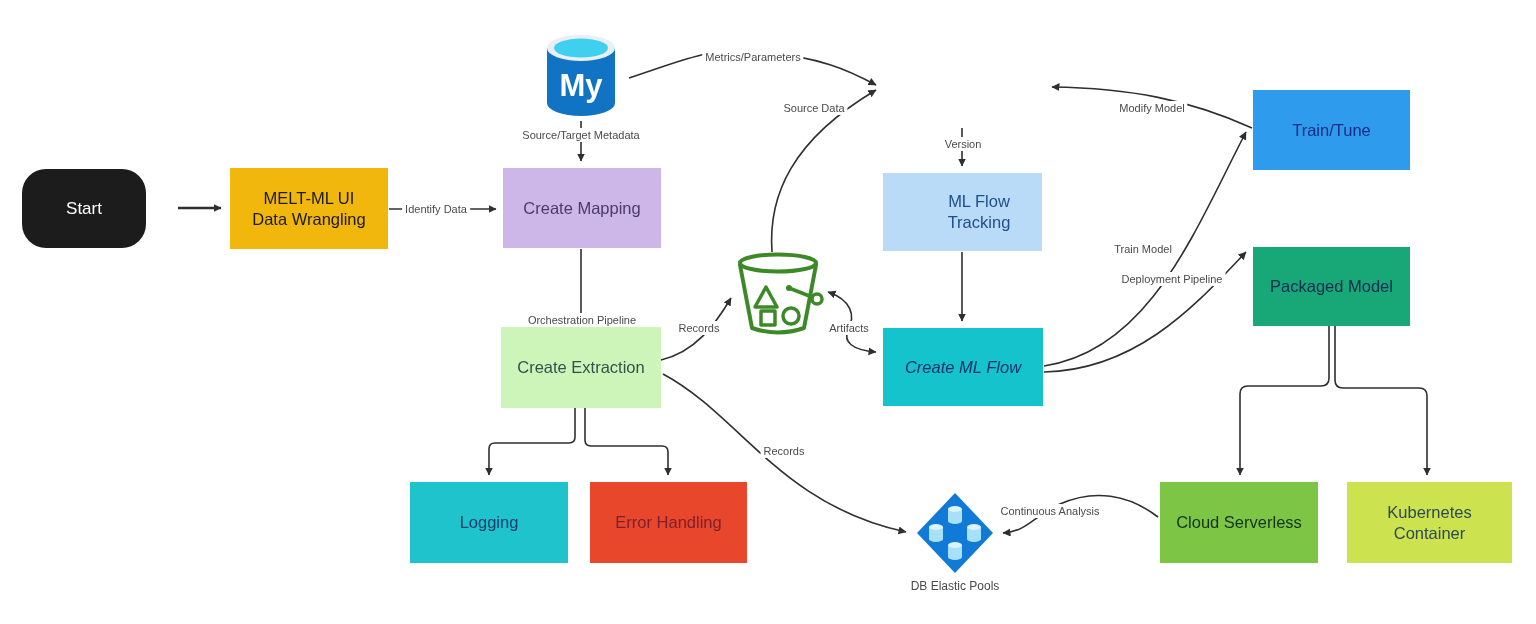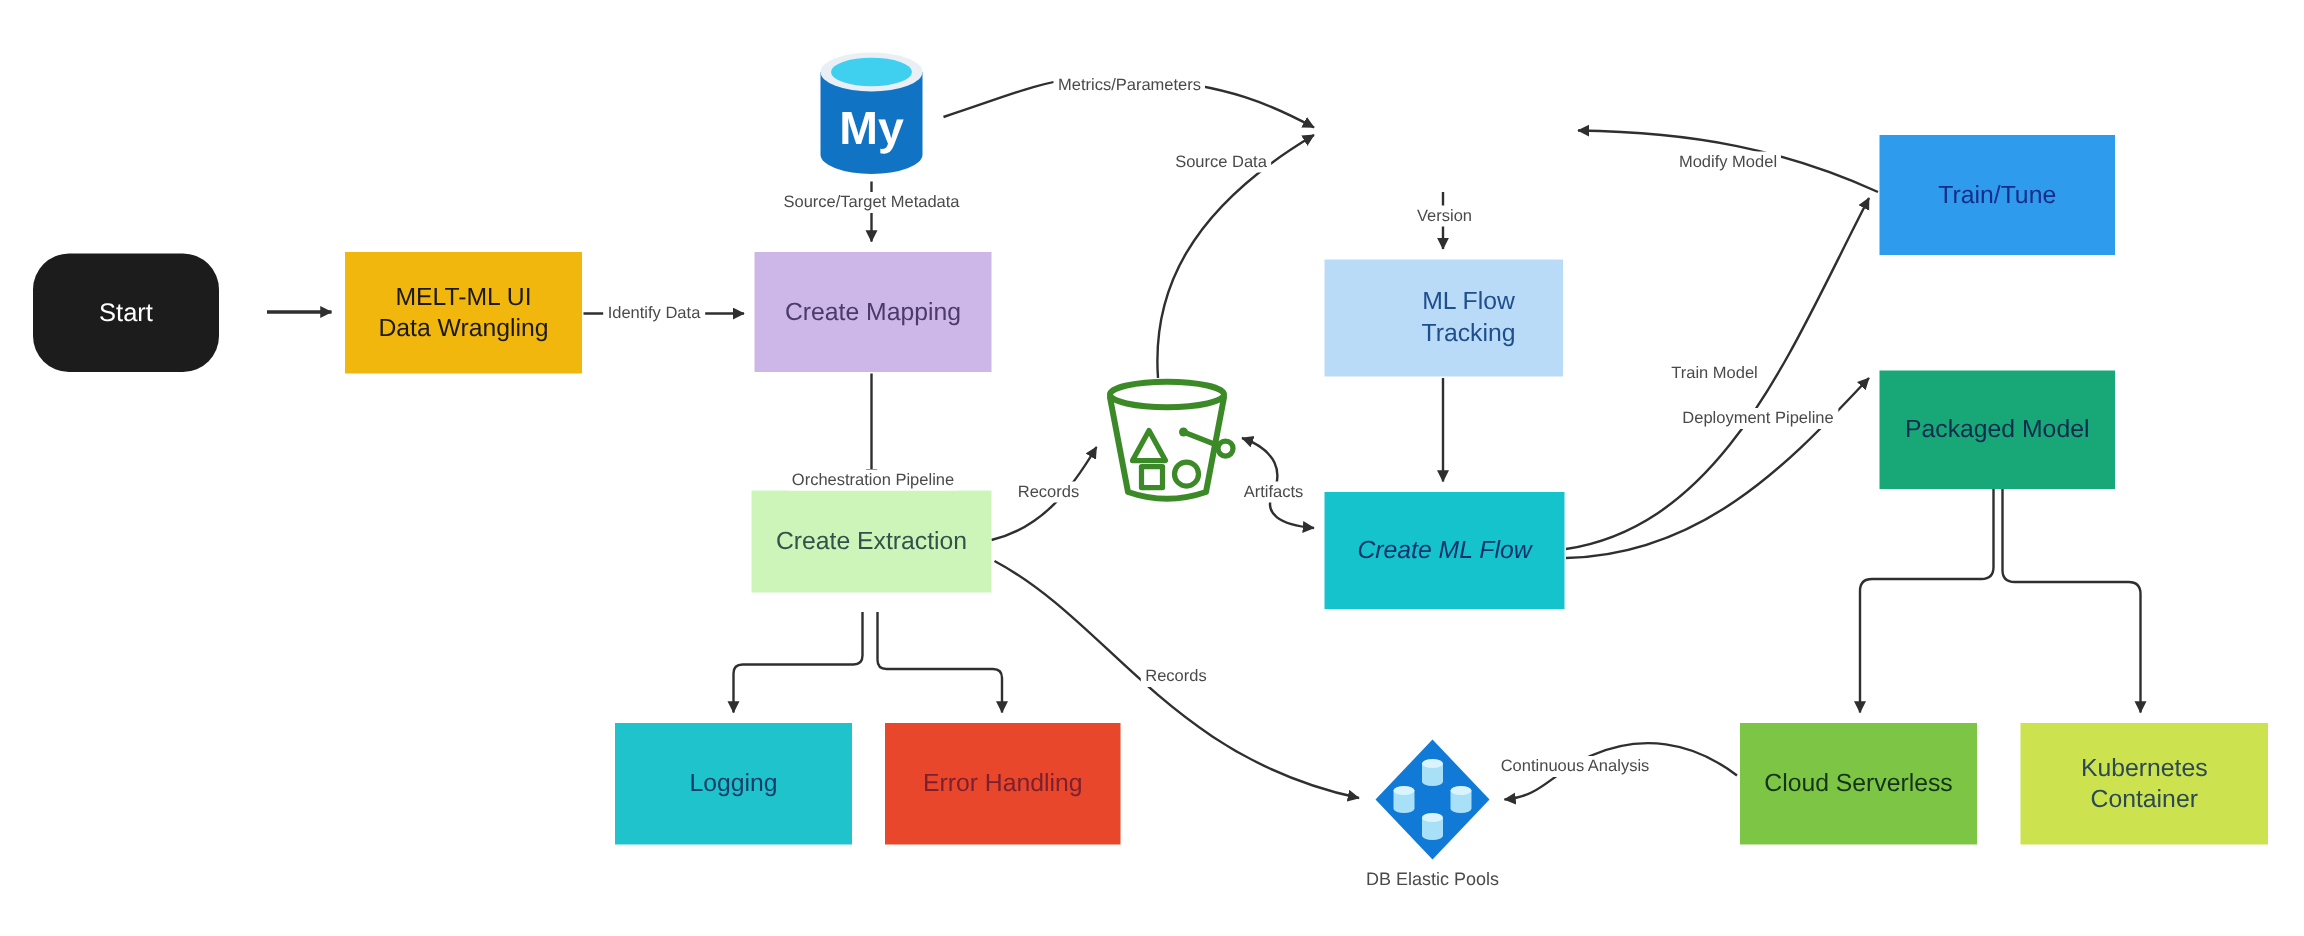--- a/index.html
+++ b/index.html
@@ -9,21 +9,21 @@
   }
   #edges{position:absolute;left:0;top:0;width:1536px;height:624px;}
   .node{
     position:absolute;display:flex;align-items:center;justify-content:center;
     text-align:center;font-size:16.5px;line-height:1.25;white-space:pre-line;
     box-sizing:border-box;
   }
   .n-start{left:22px;top:169px;width:124px;height:79px;background:#1c1c1c;color:#ffffff;border-radius:24px;font-size:17px;}
   .n-meltml{left:230px;top:168px;width:158px;height:81px;background:#F2B70D;color:#1a1a1a;}
   .n-mapping{left:503px;top:168px;width:158px;height:80px;background:#CDB6E8;color:#4B3A6B;}
-  .n-extraction{left:501px;top:327px;width:160px;height:68px;background:#CDF5BA;color:#33524B;}
+  .n-extraction{left:501px;top:327px;width:160px;height:81px;background:#CDF5BA;color:#33524B;}
   .n-logging{left:410px;top:482px;width:158px;height:81px;background:#1EC3CC;color:#173E6B;}
   .n-error{left:590px;top:482px;width:157px;height:81px;background:#E8472B;color:#7C1F2E;}
   .n-jupyter{left:883px;top:47px;width:159px;height:80px;background:#F7DD94;color:#3b3b3b;}
   .n-mlflowtrack{left:883px;top:173px;width:159px;height:78px;background:#B9DBF7;color:#1F4E8C;padding-left:33px;}
   .n-createmlflow{left:883px;top:328px;width:160px;height:78px;background:#14C3CC;color:#12316E;font-style:italic;}
   .n-traintune{left:1253px;top:90px;width:157px;height:80px;background:#2E9BED;color:#162D8A;}
   .n-packaged{left:1253px;top:212px;width:157px;height:79px;background:#18A878;color:#0F2B4E;margin-top:35px;}
   .n-cloudserv{left:1160px;top:482px;width:158px;height:81px;background:#7DC544;color:#143318;}
   .n-k8s{left:1347px;top:482px;width:165px;height:81px;background:#CCE34F;color:#2C4A52;}
   .edge-label{

